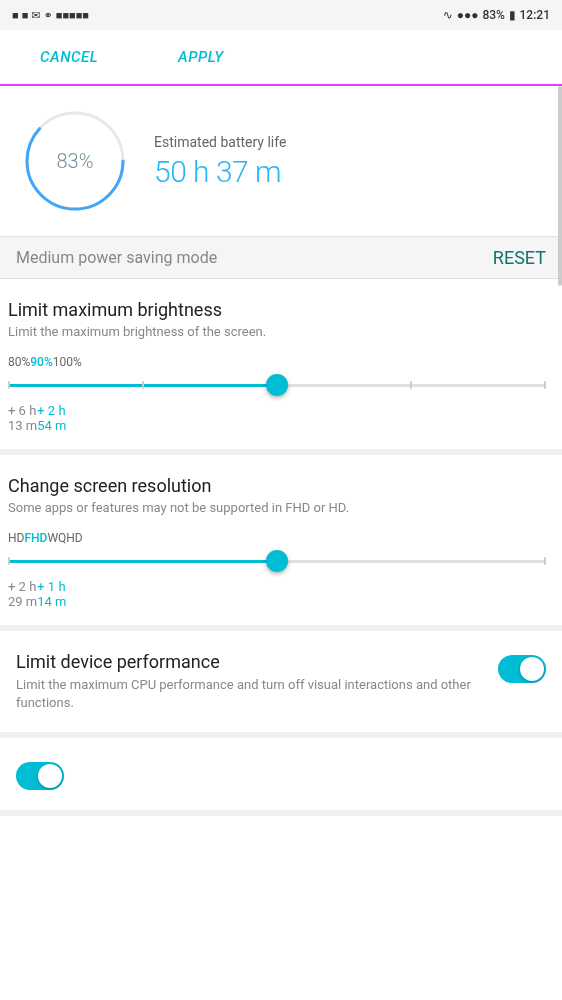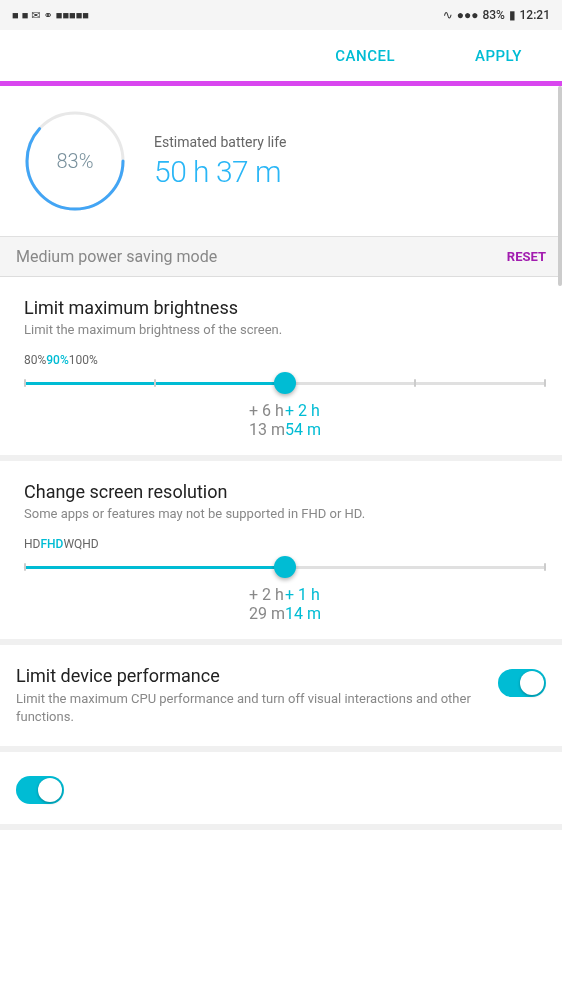--- a/index.html
+++ b/index.html
@@ -23,24 +23,25 @@
       font-size: 12px;
       color: #333;
     }
     .status-icons { display: flex; align-items: center; gap: 3px; font-size: 11px; }
     .status-right { display: flex; align-items: center; gap: 4px; font-size: 12px; font-weight: 500; }
 
     
     .top-nav {
       background: #fff;
       display: flex;
-      justify-content: flex-end;
+      justify-content: flex-start;
       align-items: center;
       height: 56px;
-      border-bottom: 5px solid #d946ef;
+      border-bottom: 2px solid #d946ef;
+      font-style: italic;
     }
     .nav-btn {
       font-size: 15px;
       font-weight: 500;
       color: #00bcd4;
       letter-spacing: 0.5px;
       cursor: pointer;
       padding: 16px 40px;
       text-transform: uppercase;
     }
@@ -98,26 +99,26 @@
     
     .mode-bar {
       background: #f5f5f5;
       padding: 10px 16px;
       display: flex;
       justify-content: space-between;
       align-items: center;
       border-bottom: 1px solid #ddd;
     }
     .mode-text { font-size: 16px; color: #888; }
-    .reset-btn { font-size: 13px; color: #a21caf; font-weight: 700; cursor: pointer; }
+    .reset-btn { font-size: 18px; color: #0f766e; font-weight: 400; cursor: pointer; }
 
     
     .setting-section {
       background: #fff;
-      padding: 20px 16px 16px 24px;
+      padding: 20px 16px 16px 8px;
       border-bottom: 6px solid #f0f0f0;
     }
     .setting-header {
       font-size: 18px;
       color: #212121;
       font-weight: 400;
       margin-bottom: 4px;
     }
     .setting-desc {
       font-size: 13px;
@@ -176,22 +177,22 @@
     }
     .tick {
       width: 2px;
       height: 8px;
       background: #ccc;
       border-radius: 1px;
     }
 
     .slider-times {
       display: flex;
-      justify-content: center;
-      font-size: 16px;
+      justify-content: flex-start;
+      font-size: 13px;
       color: #888;
       margin-top: 6px;
     }
     .slider-times .active-time { color: #00bcd4; }
 
     
     .toggle-section {
       background: #fff;
       padding: 20px 16px;
       display: flex;

